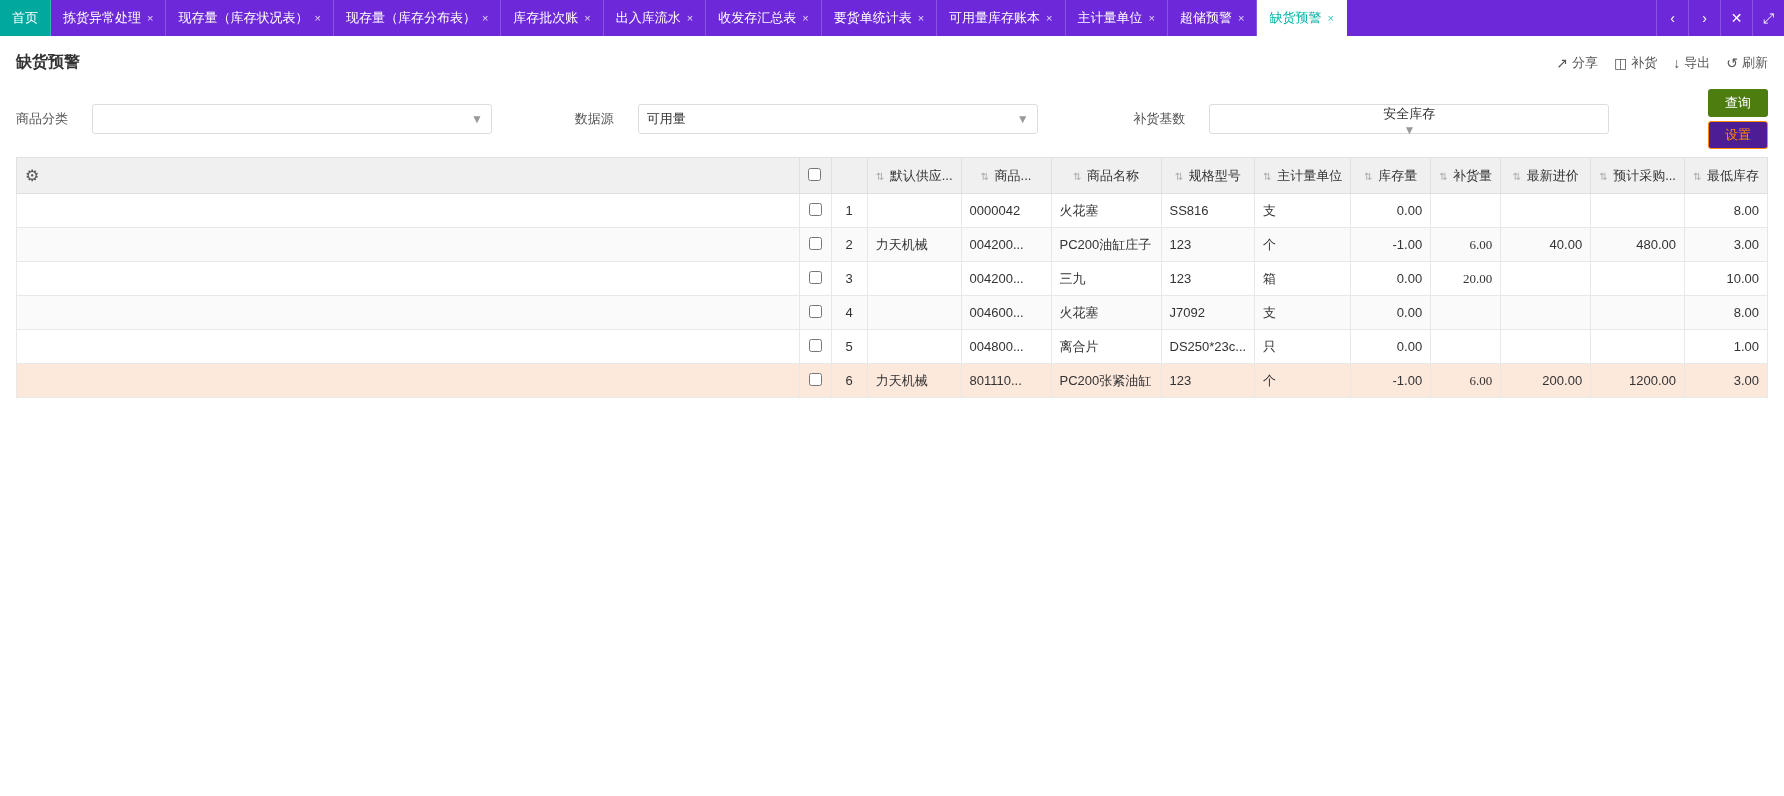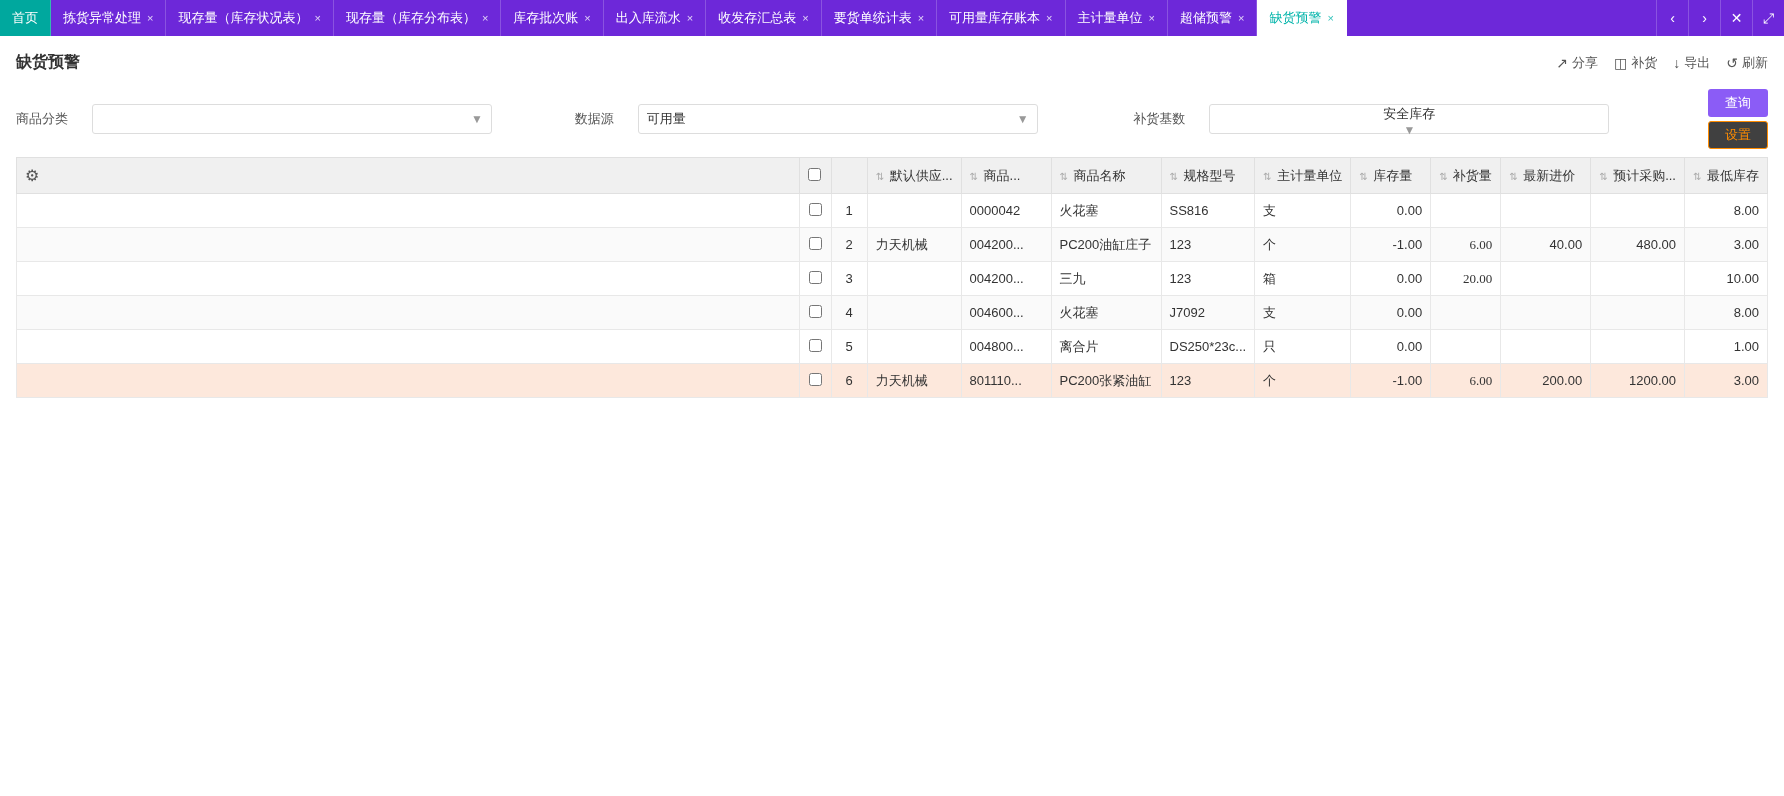--- a/index.html
+++ b/index.html
@@ -133,31 +133,31 @@
       color: #999;
       font-size: 12px;
     }
     .filter-actions {
       display: flex;
       flex-direction: column;
       gap: 4px;
       margin-left: 16px;
     }
     .btn-orange {
-      background: #8b5cf6;
+      background: #4d7c0f;
       color: #fff;
       border: none;
       border-radius: 3px;
       padding: 4px 16px;
       cursor: pointer;
       font-size: 13px;
       height: 28px;
     }
     .btn-orange-outline {
-      background: #404040;
+      background: #4c1d95;
       color: #ff8c00;
       border: 1px solid #ff8c00;
       border-radius: 3px;
       padding: 4px 16px;
       cursor: pointer;
       font-size: 13px;
       height: 28px;
     }
 
     
@@ -173,20 +173,21 @@
     .data-table thead th {
       border: 1px solid #e0e0e0;
       padding: 0 8px;
       text-align: left;
       font-weight: normal;
       color: #333;
       white-space: nowrap;
     }
     .data-table thead th.sortable {
       cursor: pointer;
+      text-align: center;
     }
     .data-table thead th .sort-icon {
       font-size: 10px;
       color: #aaa;
       margin-right: 2px;
     }
     .data-table tbody tr {
       height: 34px;
     }
     .data-table tbody tr:nth-child(odd) {

